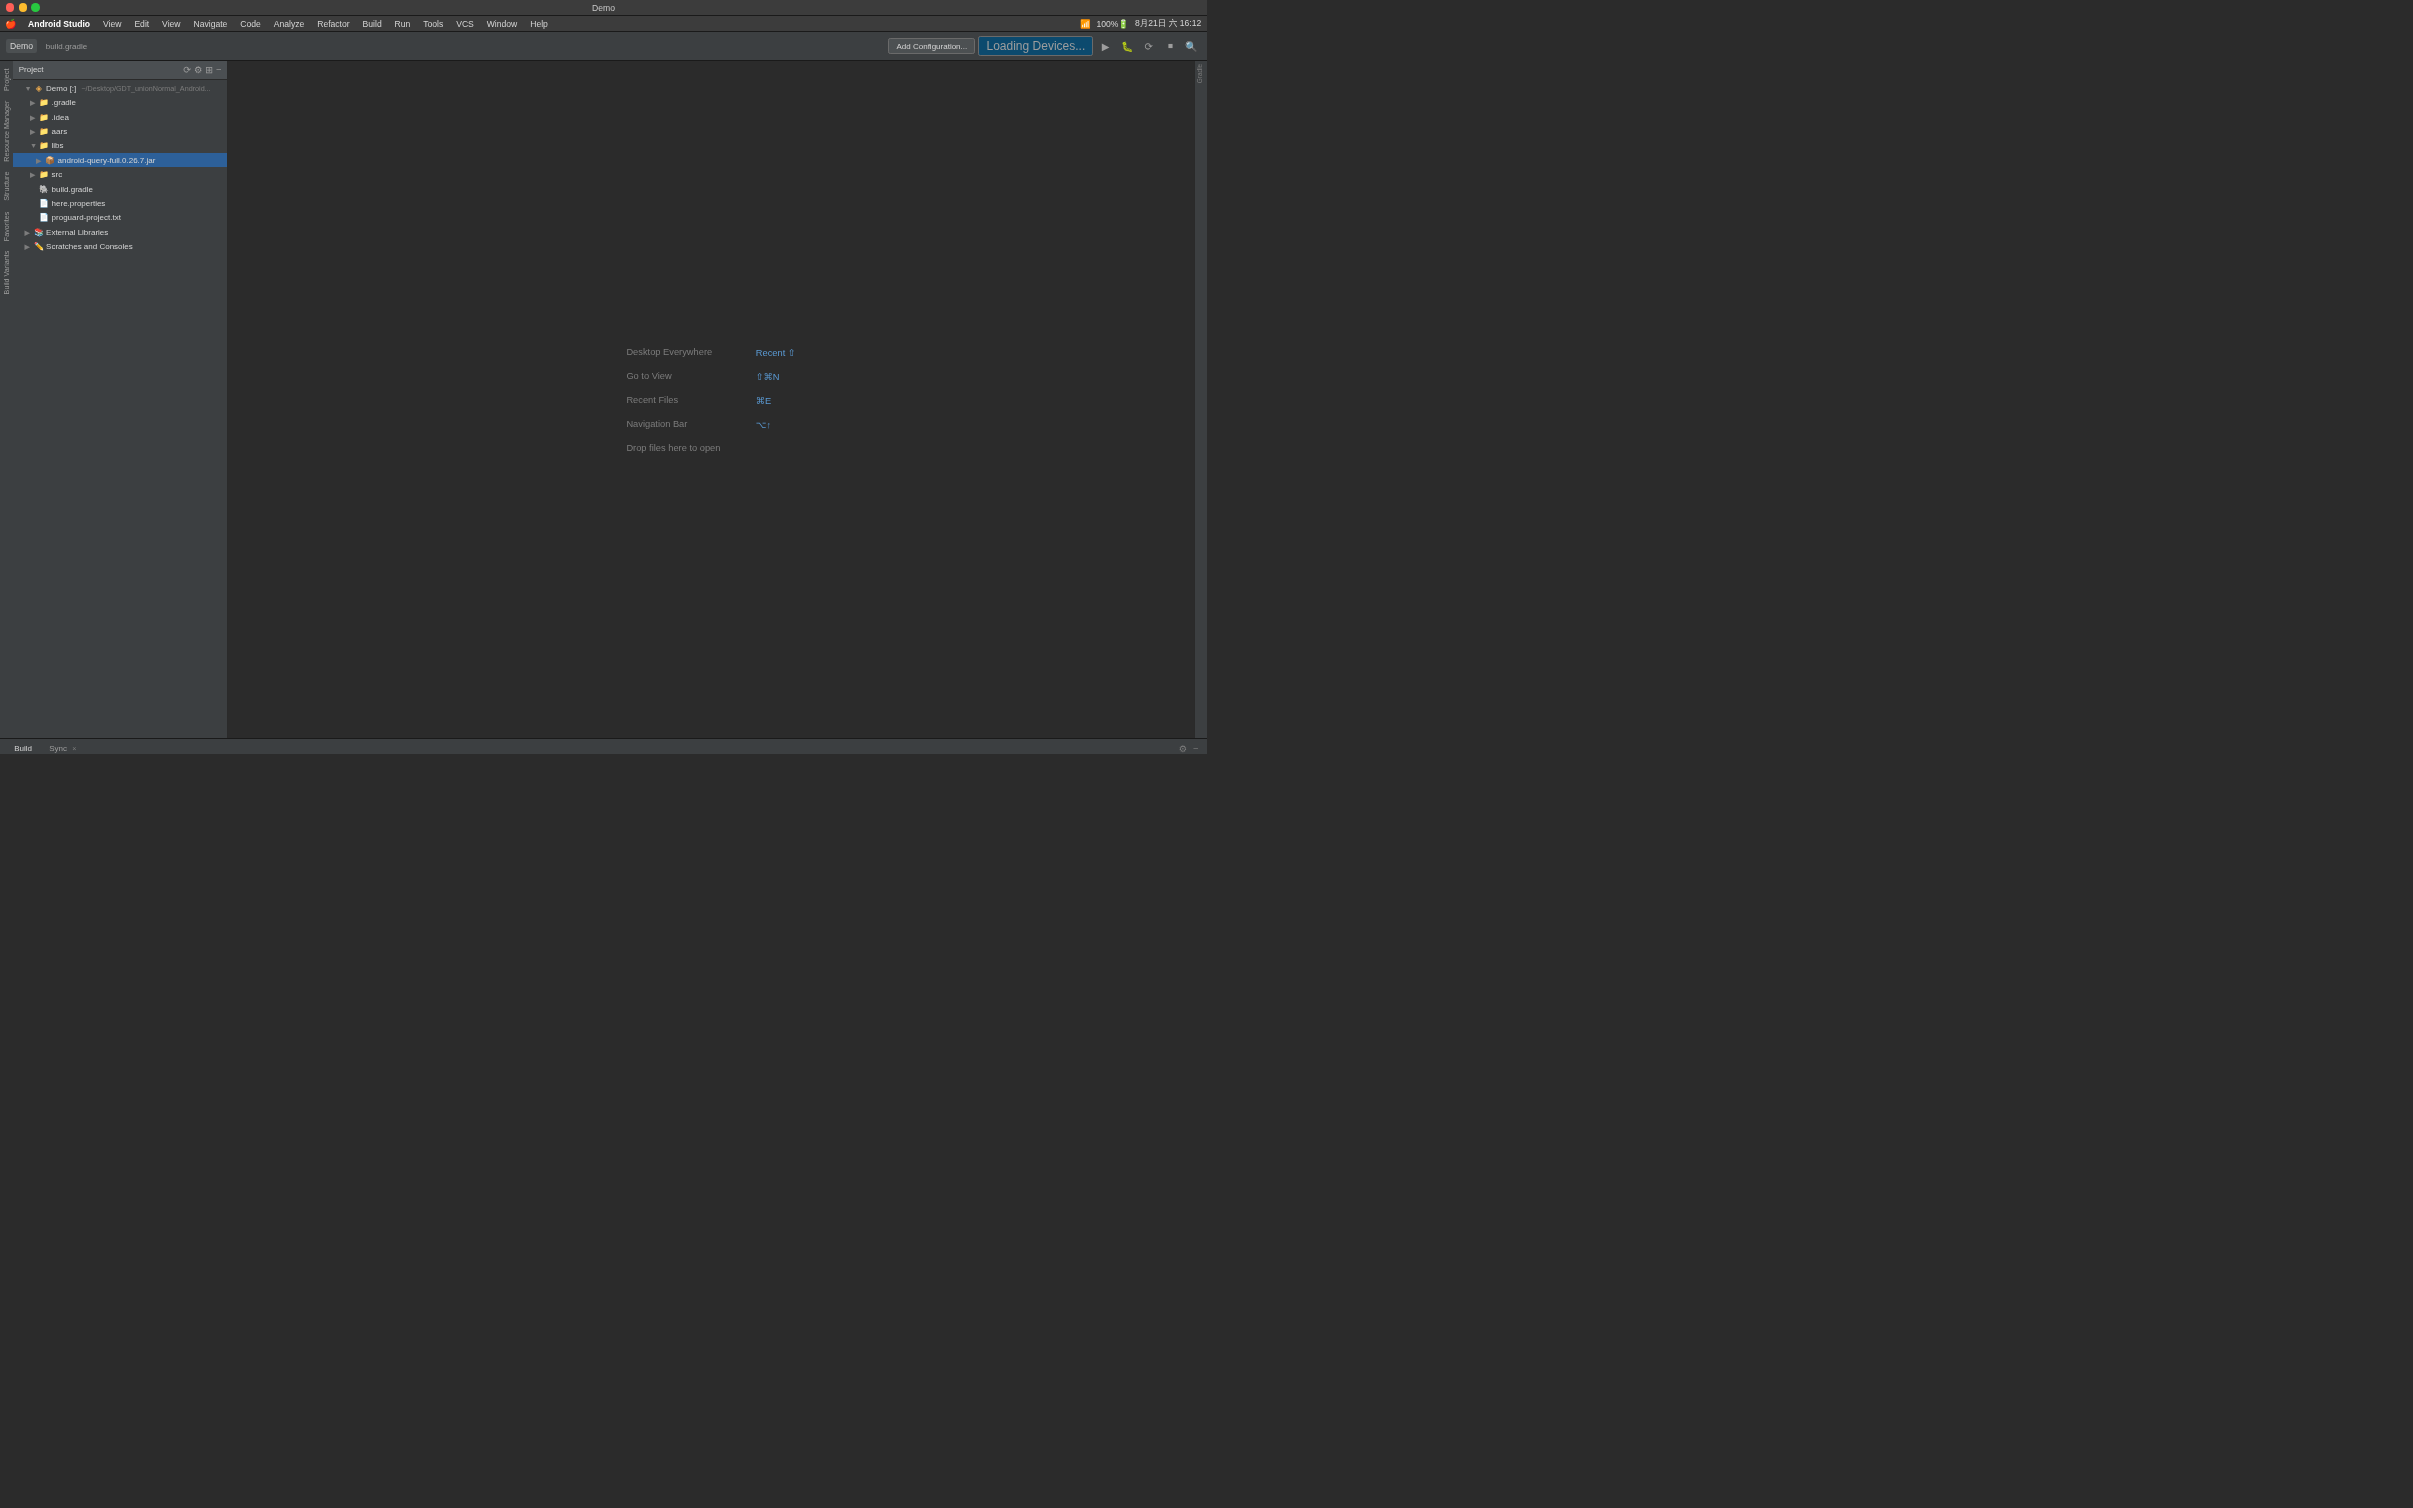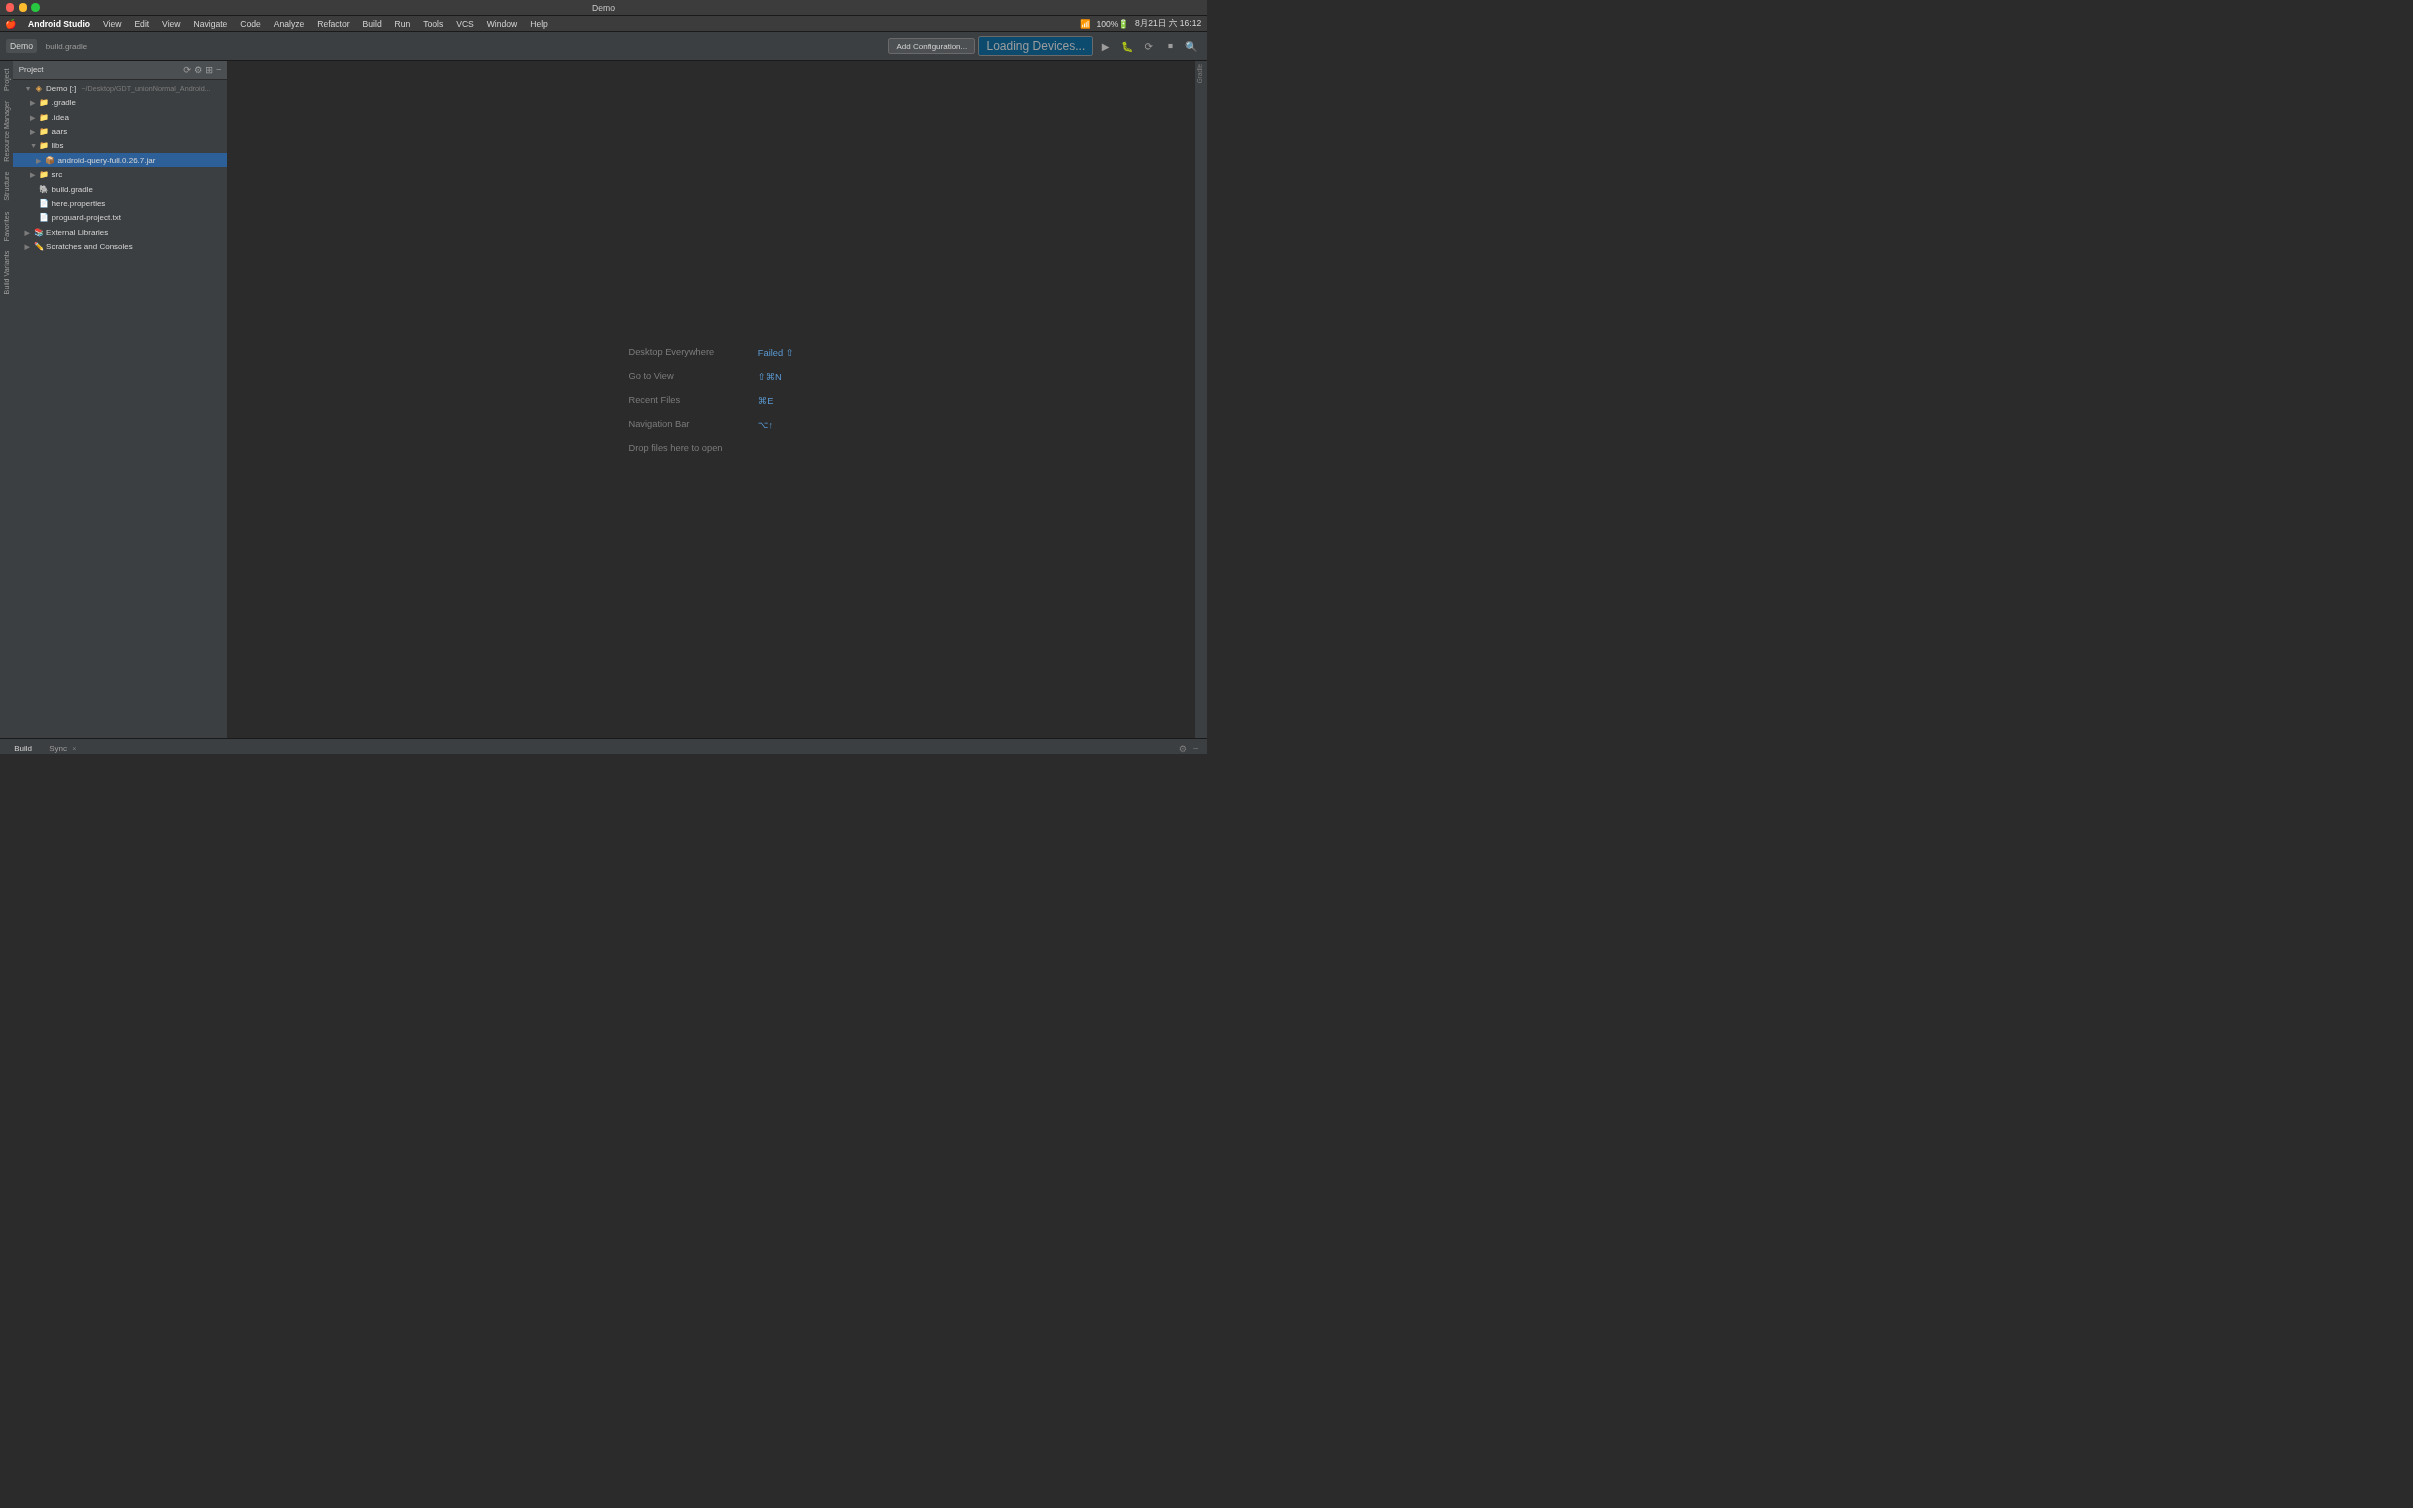--- a/index.html
+++ b/index.html
@@ -578,21 +578,21 @@
         <span>Scratches and Consoles</span>
       </div>
 
     </div>
   </div>
 
   <div class="editor-area">
     <div class="editor-hints">
       <div class="hint-row">
         <span class="hint-label">Desktop Everywhere</span>
-        <span class="hint-shortcut">Failed ⇧</span>
+        <span class="hint-shortcut">Recent ⇧</span>
       </div>
       <div class="hint-row">
         <span class="hint-label">Go to View</span>
         <span class="hint-shortcut">⇧⌘N</span>
       </div>
       <div class="hint-row">
         <span class="hint-label">Recent Files</span>
         <span class="hint-shortcut">⌘E</span>
       </div>
       <div class="hint-row">

